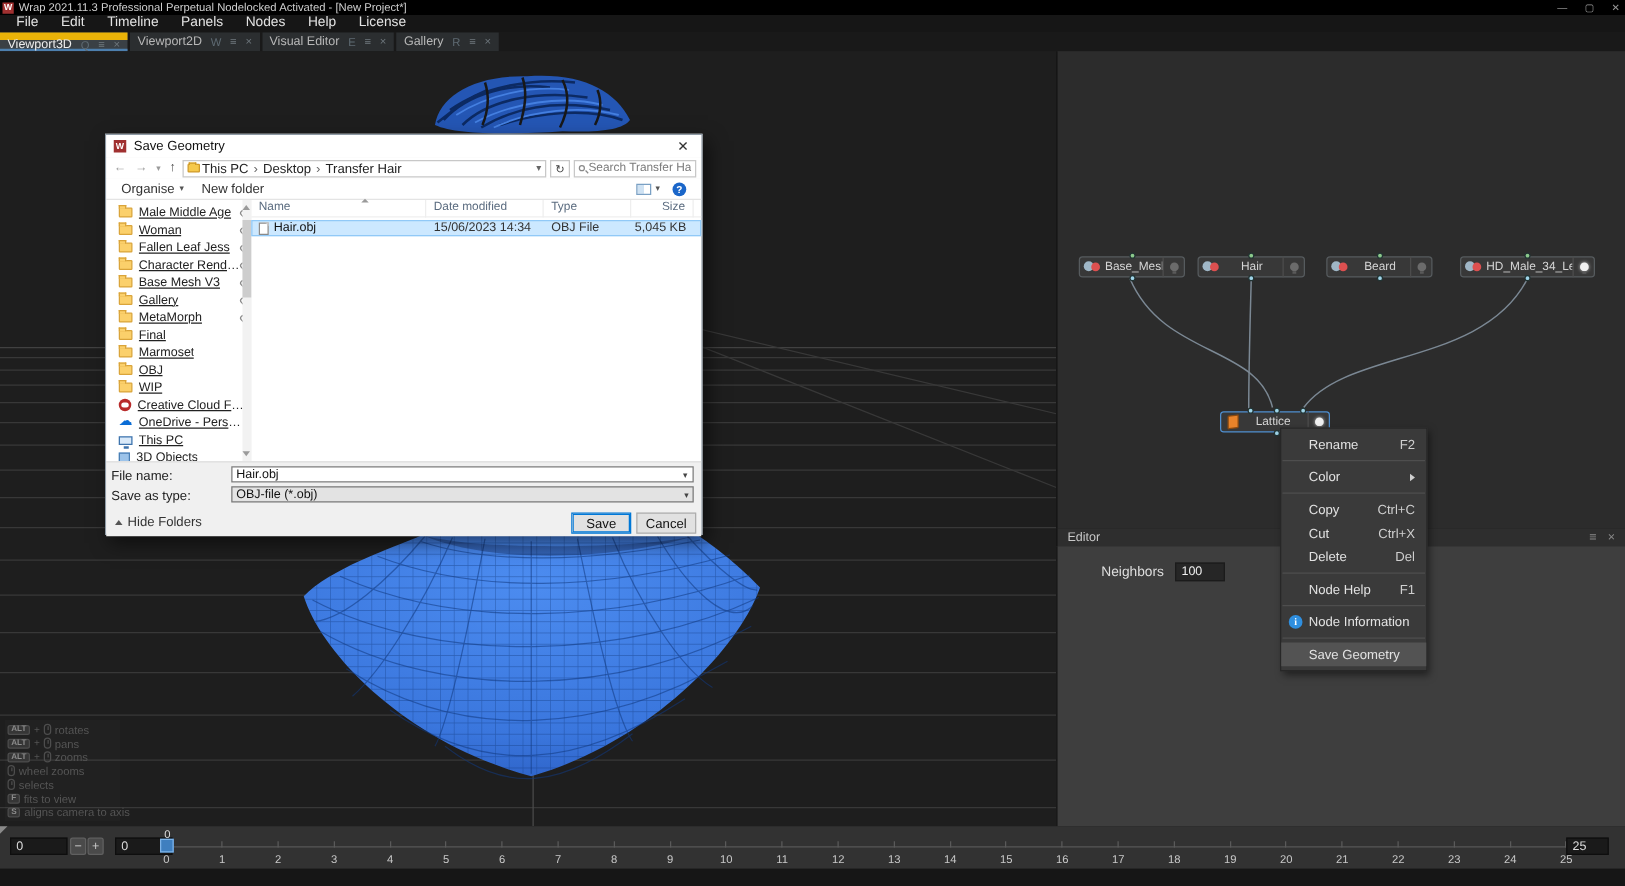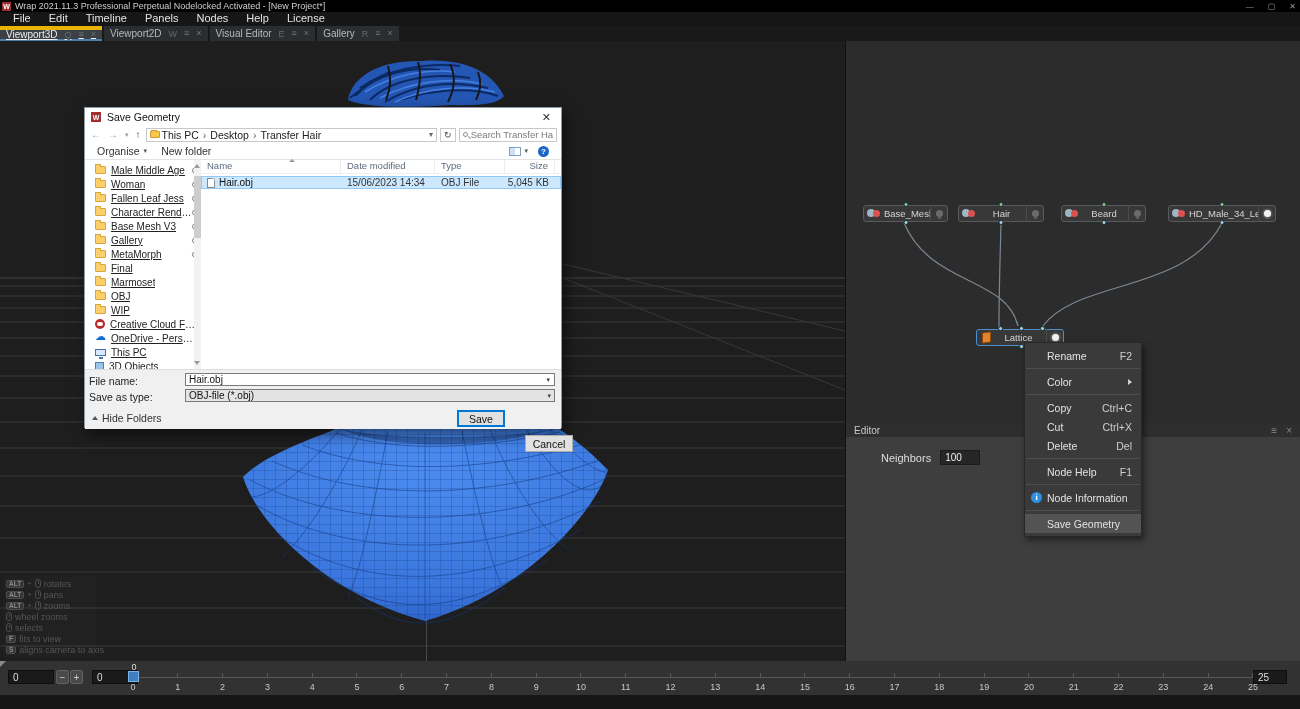--- a/index.html
+++ b/index.html
@@ -15,21 +15,21 @@
   .wctrl{position:absolute;right:4px;top:0;height:12px;display:flex;gap:14px;color:#9a9a9a;font-size:8px;align-items:center;}
   .menubar{position:absolute;left:0;top:12px;width:1300px;height:14px;background:#161616;color:#e3e3e3;
     display:flex;font-size:11px;gap:0;padding-left:4px;}
   .mbitem{padding:0 9px;cursor:default;}
   .tabstrip{position:absolute;left:0;top:26px;width:1300px;height:15px;background:#191919;display:flex;}
   .tabs-left{width:845px;display:flex;height:15px;}
   .tab{display:flex;align-items:center;height:15px;background:#2b2e30;color:#b8b8b8;font-size:10px;
     padding:0 6px;margin-right:2px;gap:7px;position:relative;}
   .tab .tkey{color:#5e6a72;font-size:9px;}
   .tab .ticon{color:#6f787e;font-size:9px;line-height:9px;}
-  .tab.active{background:#3a4045;color:#eee;border-top:4px solid #eab308;border-bottom:2px solid #4d7fae;text-decoration:underline;}
+  .tab.active{background:#3a4045;color:#eee;border-top:6px solid #eab308;border-bottom:2px solid #4d7fae;}
   .graphhdr{flex:1;height:15px;background:#000000;border-left:1px solid #101010;display:flex;align-items:center;
     color:#c9c9c9;font-size:10px;padding:0 8px;margin-top:19px;}
   .hdr-icons{margin-left:auto;display:flex;gap:9px;color:#8a8a8a;font-size:10px;}
 
   
   .viewport{position:absolute;left:0;top:41px;width:845px;height:620px;background:#1e1e1e;overflow:hidden;}
   .axisline{position:absolute;width:1px;background:#4a4a4a;}
   .hints{position:absolute;left:4px;top:535px;width:92px;background:rgba(255,255,255,0.015);padding:2px 0 2px 2px;}
   .hrow{display:flex;align-items:center;height:11px;gap:3px;color:#555;font-size:9px;white-space:nowrap;}
   .hkey{display:inline-flex;align-items:center;justify-content:center;min-width:9px;height:8px;padding:0 2px;
@@ -181,21 +181,21 @@
     font-size:10px;padding:0 3px;font-family:"Liberation Sans",sans-serif;color:#111;}
   .typesel{position:absolute;left:100px;top:19px;width:370px;height:13px;border:1px solid #7a7a7a;background:#e3e3e3;
     display:flex;align-items:center;padding:0 3px;font-size:10px;color:#111;}
   .selcar{margin-left:auto;font-size:7px;color:#444;}
   .combocar{position:absolute;right:3px;top:6px;font-size:7px;color:#444;}
   .hidefolders{position:absolute;left:7px;top:42px;display:flex;align-items:center;gap:4px;color:#333;}
   .hfchev{width:0;height:0;border-left:3px solid transparent;border-right:3px solid transparent;border-bottom:4px solid #555;}
   .dbtn{position:absolute;top:40px;width:48px;height:17px;background:#e1e1e1;border:1px solid #adadad;
     font-size:10.5px;color:#111;display:flex;align-items:center;justify-content:center;}
   .dbtn.primary{left:372px;border:1px solid #0078d7;box-shadow:inset 0 0 0 1px #0078d7;}
-  .dbtn.cancel{left:440px;margin-top:25px;}
+  .dbtn.cancel{left:424px;}
 </style>
 </head>
 <body>
 
 <div class="root">
 
   <div class="titlebar">
     <span class="applogo">W</span>
     <span>Wrap 2021.11.3  Professional Perpetual Nodelocked Activated   - [New Project*]</span>
     <span class="wctrl">

